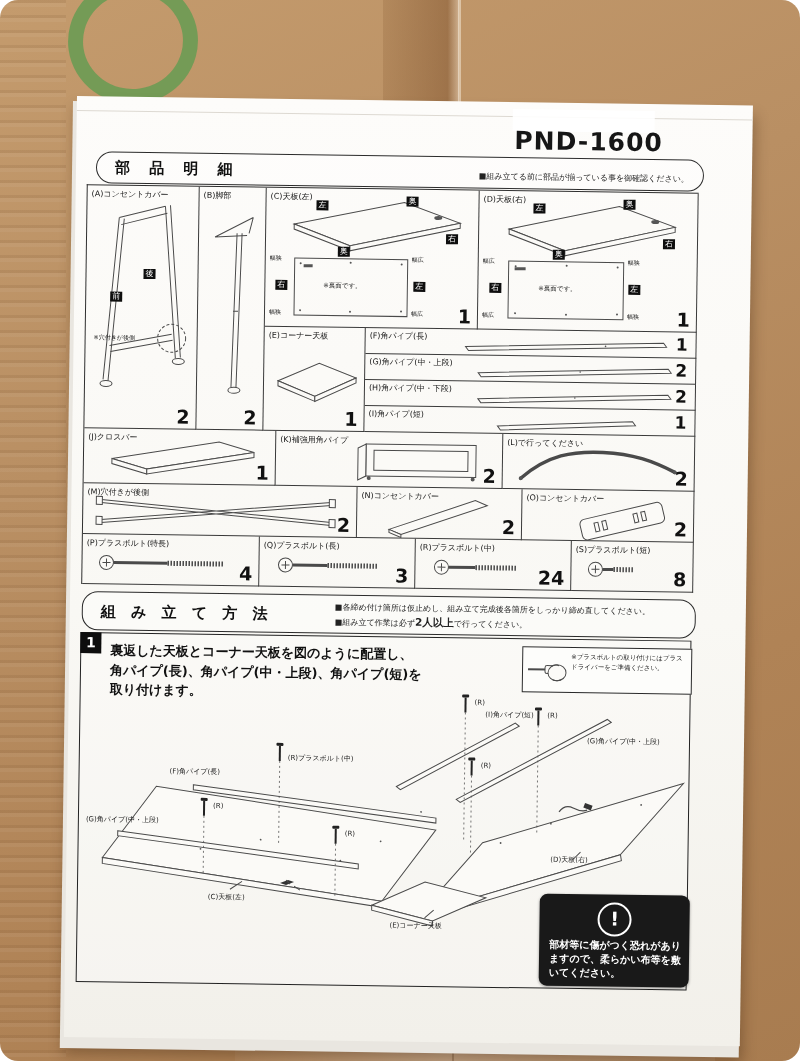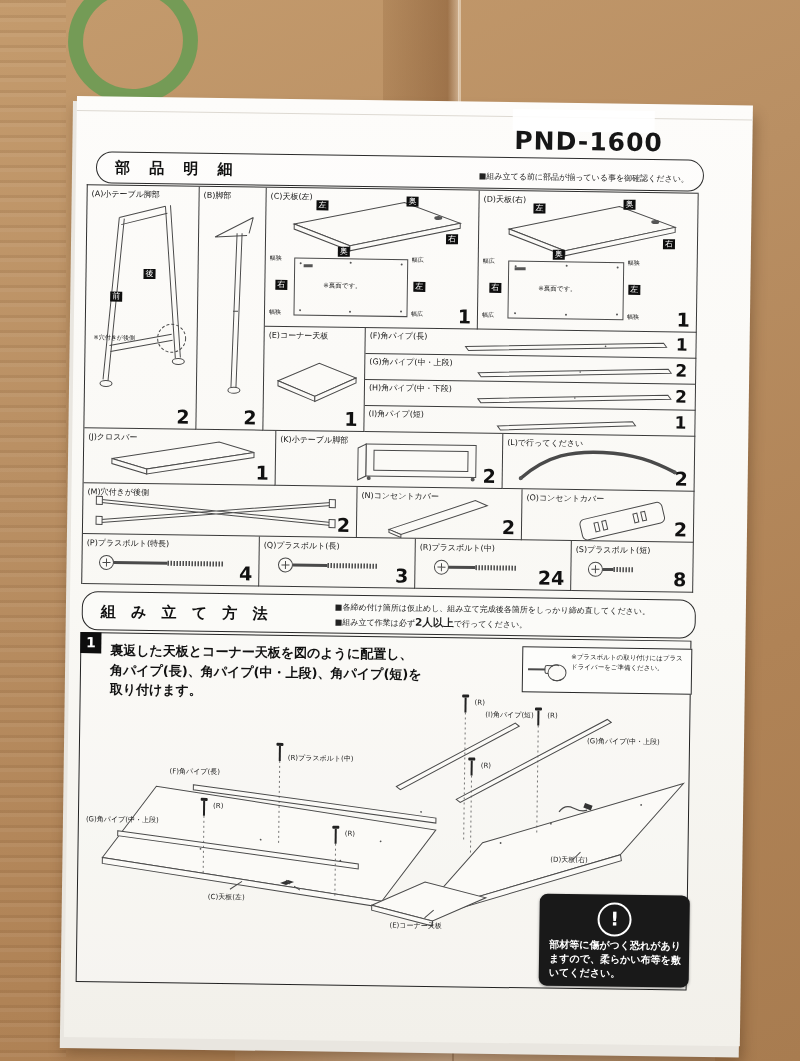--- a/index.html
+++ b/index.html
@@ -1,19 +1,19 @@
 <!DOCTYPE html>
 <html><head>
 <meta charset="utf-8">
 <style>
   html,body{margin:0;padding:0;}
   body{width:800px;height:1061px;overflow:hidden;
        font-family:"DejaVu Sans","Liberation Sans",sans-serif;color:#1a1a1a;}
   .stage{position:relative;width:800px;height:1061px;overflow:hidden;
-         background:linear-gradient(155deg,#c49b6d 0%,#b98f63 35%,#b08356 70%,#a87c50 100%);}
+         background:linear-gradient(155deg,#c49b6d 0%,#b98f63 35%,#b08356 70%,#a87c50 100%);border-radius:18px;}
   .abs{position:absolute;}
   
   .corrugation{left:0;top:0;width:66px;height:1061px;
     background:repeating-linear-gradient(180deg,rgba(90,55,25,.10) 0 3px,rgba(255,255,255,.05) 3px 7px,transparent 7px 15px);}
   .tape-top{left:383px;top:0;width:76px;height:195px;
     background:linear-gradient(90deg,rgba(120,75,35,.18),rgba(110,65,30,.40) 85%,rgba(255,255,255,.25));}
   .tape-top-line{left:458px;top:0;width:3px;height:195px;background:rgba(255,250,240,.45);}
   .tape-bottom{left:235px;top:1014px;width:480px;height:47px;
     background:linear-gradient(100deg,rgba(255,255,255,.04),rgba(255,255,255,.30) 45%,rgba(255,255,255,.08));}
   .crease-bottom{left:452px;top:1014px;width:2px;height:47px;background:rgba(80,45,20,.28);}
@@ -78,21 +78,21 @@
     <div class="abs model">PND-1600</div>
 
     <div class="abs hdr" style="left:20px;top:55px;width:606px;height:30px;">
       <span class="abs hdr-title" style="left:18px;top:6px;">部 品 明 細</span>
       <span class="abs hdr-note" style="right:14px;top:13px;">■組み立てる前に部品が揃っている事を御確認ください。</span>
     </div>
 
     <div class="abs ptable">
 
       <div class="cell" style="left:0;top:0;width:112px;height:243px;">
-        <span class="abs lbl" style="left:4px;top:3px;">(A)小テーブル脚部</span>
+        <span class="abs lbl" style="left:4px;top:3px;">(A)コンセントカバー</span>
         <svg class="abs" style="left:0;top:14px;" width="112" height="210" viewBox="0 0 112 210">
           <path class="ln" d="M32,18 L18,180 M37,19 L23,181 M78,6 L90,158 M83,5 L95,157"></path>
           <path class="ln" d="M32,18 L78,6 M34,25 L80,13 M24,146 L86,134 M25,152 L87,140"></path>
           <ellipse class="ln" cx="21" cy="184" rx="6" ry="3"></ellipse>
           <ellipse class="ln" cx="93" cy="161" rx="6" ry="3"></ellipse>
           <circle class="ln" cx="86" cy="138" r="14" stroke-dasharray="3,2"></circle>
         </svg>
         <span class="badge" style="left:57px;top:83px;">後</span>
         <span class="badge" style="left:24px;top:106px;">前</span>
         <span class="abs tiny" style="left:8px;top:148px;">※穴付きが後側</span>
@@ -218,21 +218,21 @@
         <span class="abs lbl" style="left:4px;top:3px;">(J)クロスバー</span>
         <svg class="abs" style="left:0;top:0;" width="192" height="55" viewBox="0 0 192 55">
           <polygon class="fl" points="28,30 135,12 170,22 63,40"></polygon>
           <polygon class="fl" points="28,30 63,40 63,45 28,35"></polygon>
           <polygon class="fl" points="170,22 170,27 63,45 63,40"></polygon>
         </svg>
         <span class="qty">1</span>
       </div>
 
       <div class="cell" style="left:192px;top:243px;width:227px;height:55px;">
-        <span class="abs lbl" style="left:4px;top:3px;">(K)小テーブル脚部</span>
+        <span class="abs lbl" style="left:4px;top:3px;">(K)補強用角パイプ</span>
         <svg class="abs" style="left:0;top:0;" width="227" height="55" viewBox="0 0 227 55">
           <rect class="fl" x="90" y="12" width="110" height="32"></rect>
           <rect class="ln" x="98" y="18" width="94" height="20"></rect>
           <polygon class="fl" points="82,16 90,12 90,44 82,48"></polygon>
           <circle class="fd" cx="93" cy="46" r="2"></circle>
             <circle class="fd" cx="197" cy="46" r="2"></circle>
         </svg>
         <span class="qty">2</span>
       </div>
 

